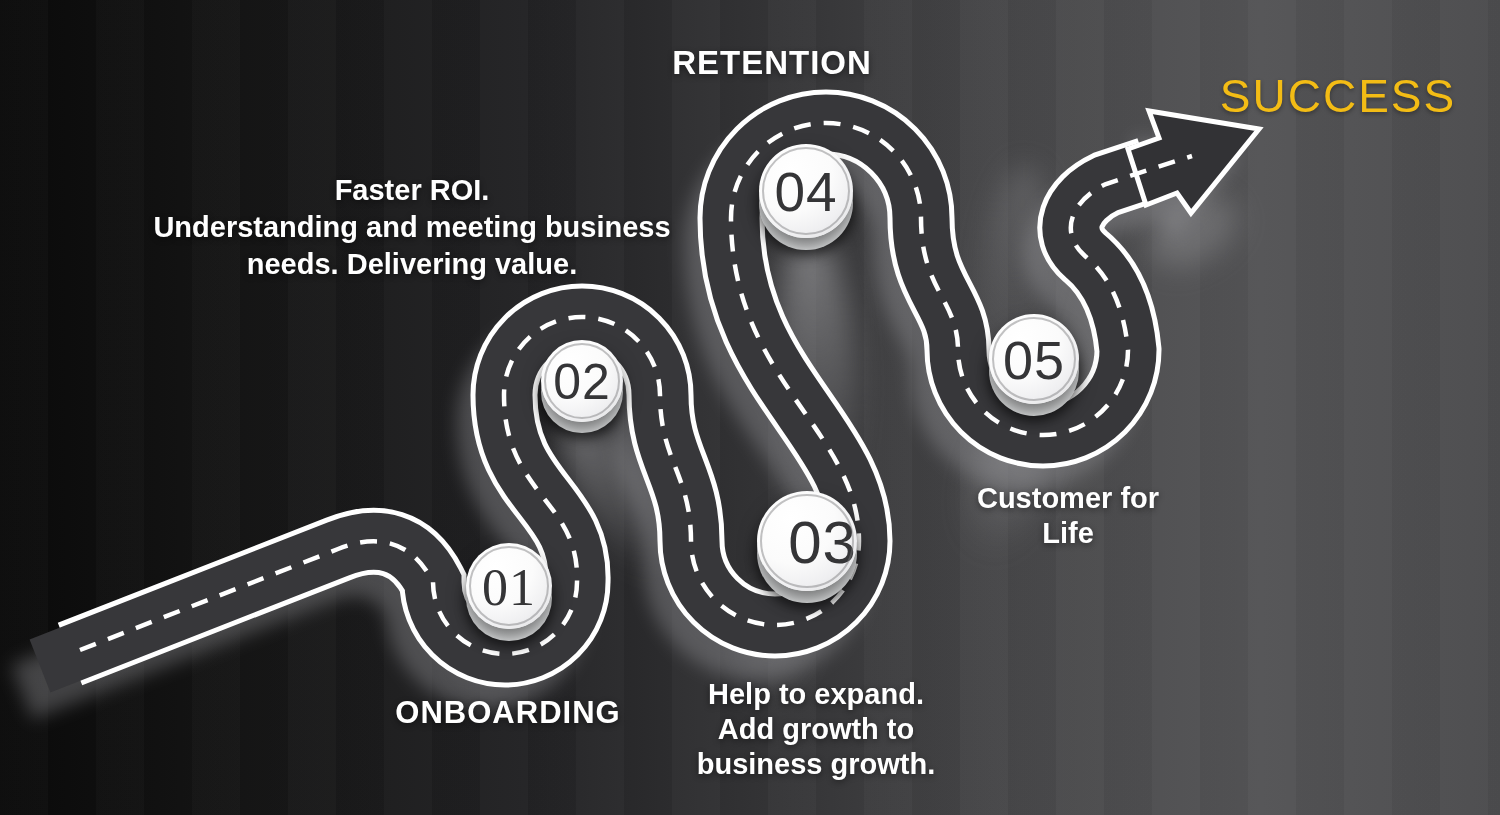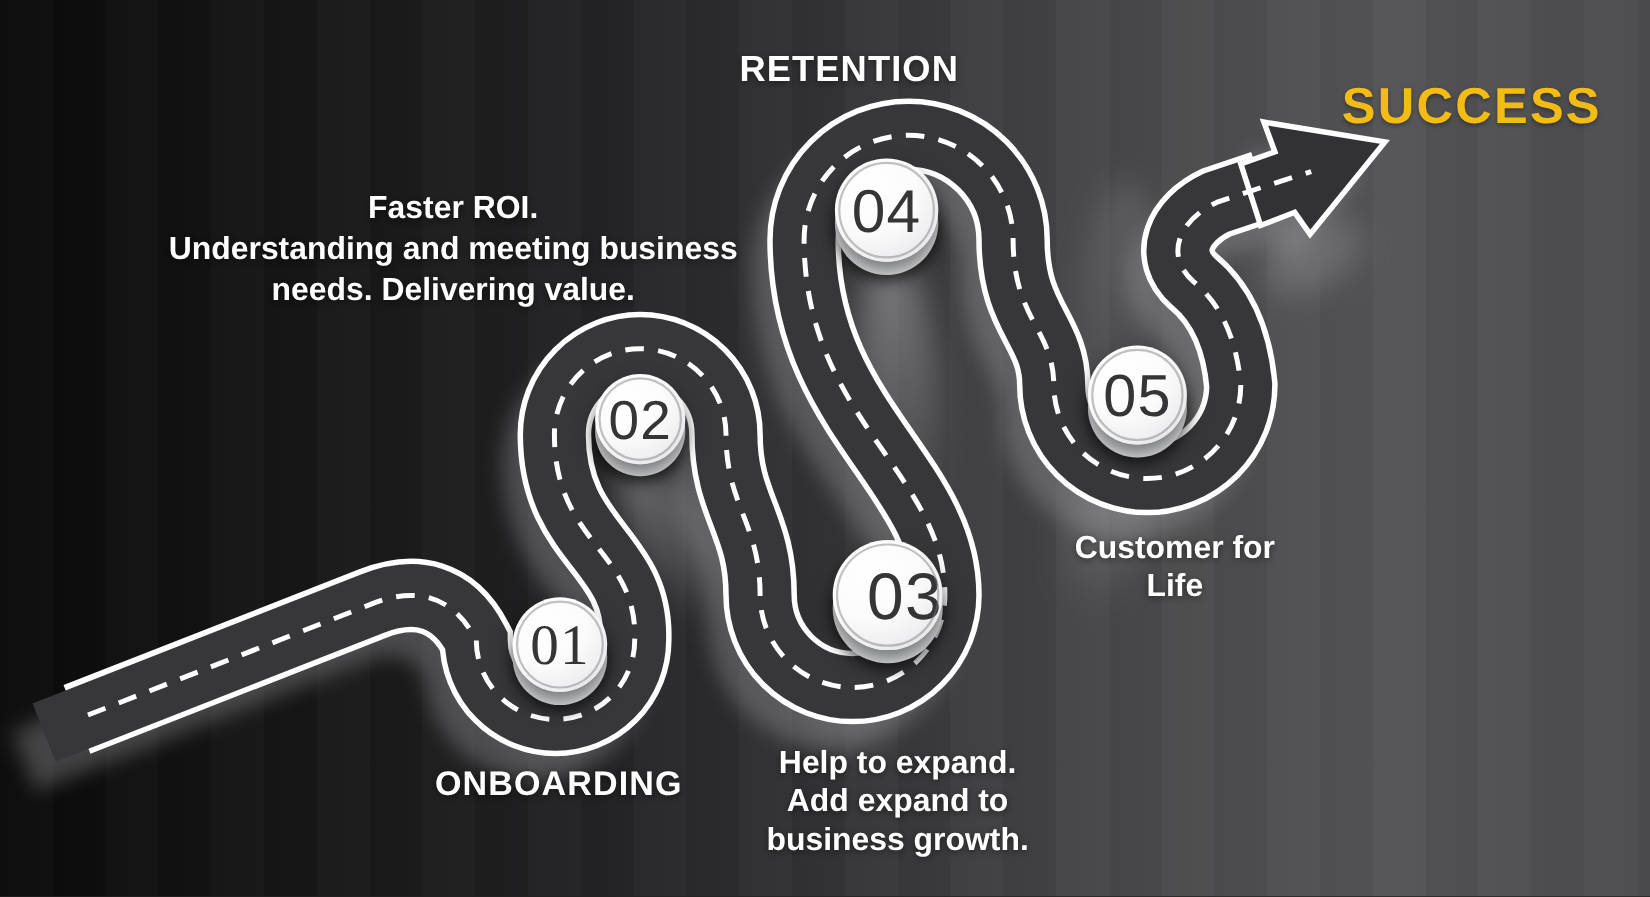--- a/index.html
+++ b/index.html
@@ -21,21 +21,21 @@
   }
   #roadsvg{position:absolute;left:0;top:0;}
   .caption{
     position:absolute;color:#ffffff;font-weight:bold;text-align:center;
     transform:translate(-50%,-50%);white-space:nowrap;
     text-shadow:0 2px 6px rgba(0,0,0,0.45);
     line-height:35px;font-size:29px;
   }
   .caption-heading{font-size:33px;letter-spacing:1px;}
   #caption-success{
-    font-size:46px;letter-spacing:2px;font-weight:bold;
+    font-size:46px;letter-spacing:2px;font-weight:normal;
     text-shadow:0 2px 4px rgba(0,0,0,0.35);
   }
   .coin{
     position:absolute;border-radius:50%;
     background:radial-gradient(circle at 34% 28%,#ffffff 0%,#fbfbfb 45%,#efeff1 70%,#dededf 92%,#c9c9cb 100%);
     box-shadow:0 10px 18px rgba(0,0,0,0.5);
     display:flex;align-items:center;justify-content:center;
   }
   .coin::after{ 
     content:"";position:absolute;inset:3px;border-radius:50%;
@@ -116,21 +116,21 @@
   <div class="caption caption-heading" style="left:508px;top:712px;font-size:31px;">ONBOARDING</div>
 
   <div class="caption" style="left:412px;top:227px;line-height:37px;">
     <div>Faster ROI.</div>
     <div>Understanding and meeting business</div>
     <div>needs. Delivering value.</div>
   </div>
 
   <div class="caption" style="left:816px;top:729px;">
     <div>Help to expand.</div>
-    <div>Add expand to</div>
+    <div>Add growth to</div>
     <div>business growth.</div>
   </div>
 
   <div class="caption" style="left:1068px;top:516px;">
     <div>Customer for</div>
     <div>Life</div>
   </div>
 
   <div class="caption" id="caption-success" style="left: 1338px; top: 96px; color: rgb(243, 188, 21);">SUCCESS</div>
 </div>

